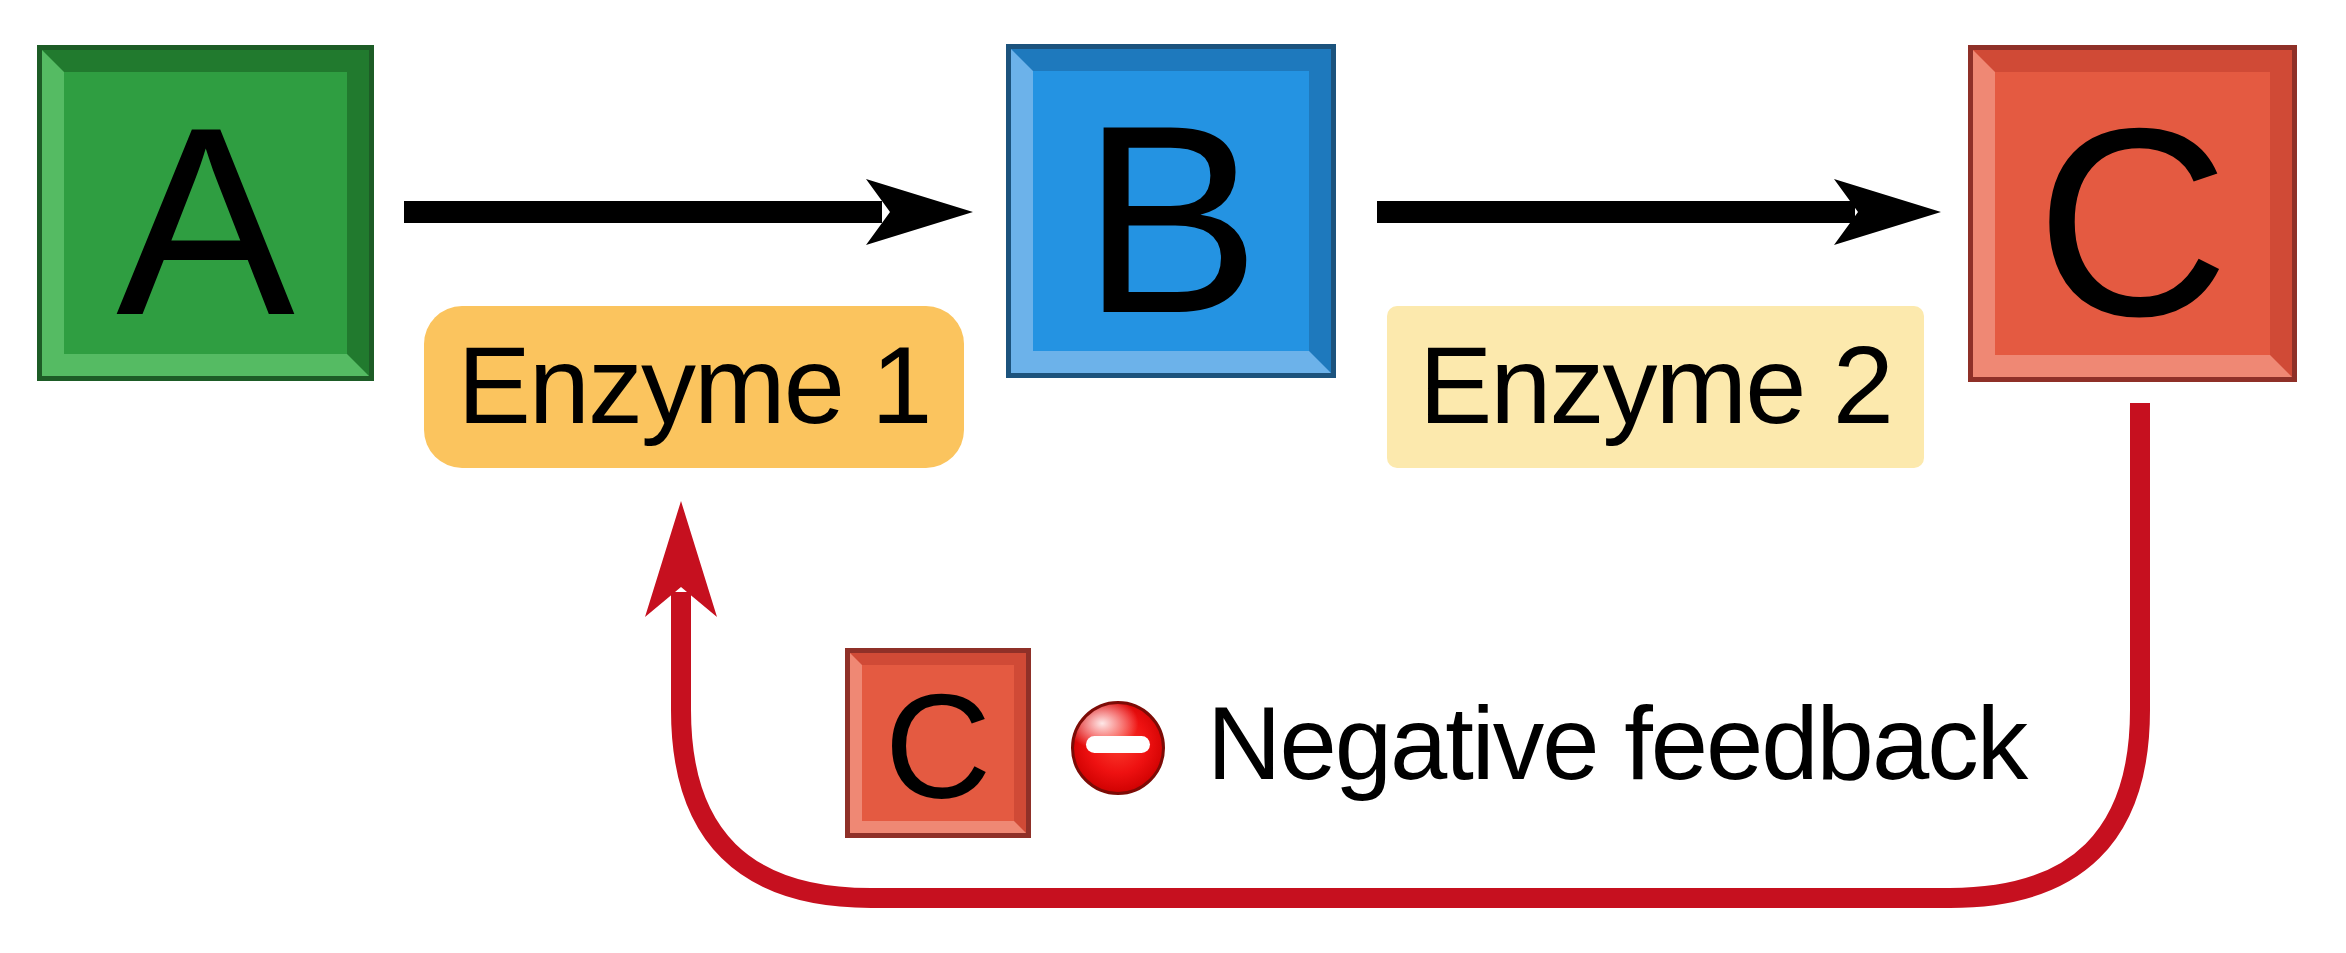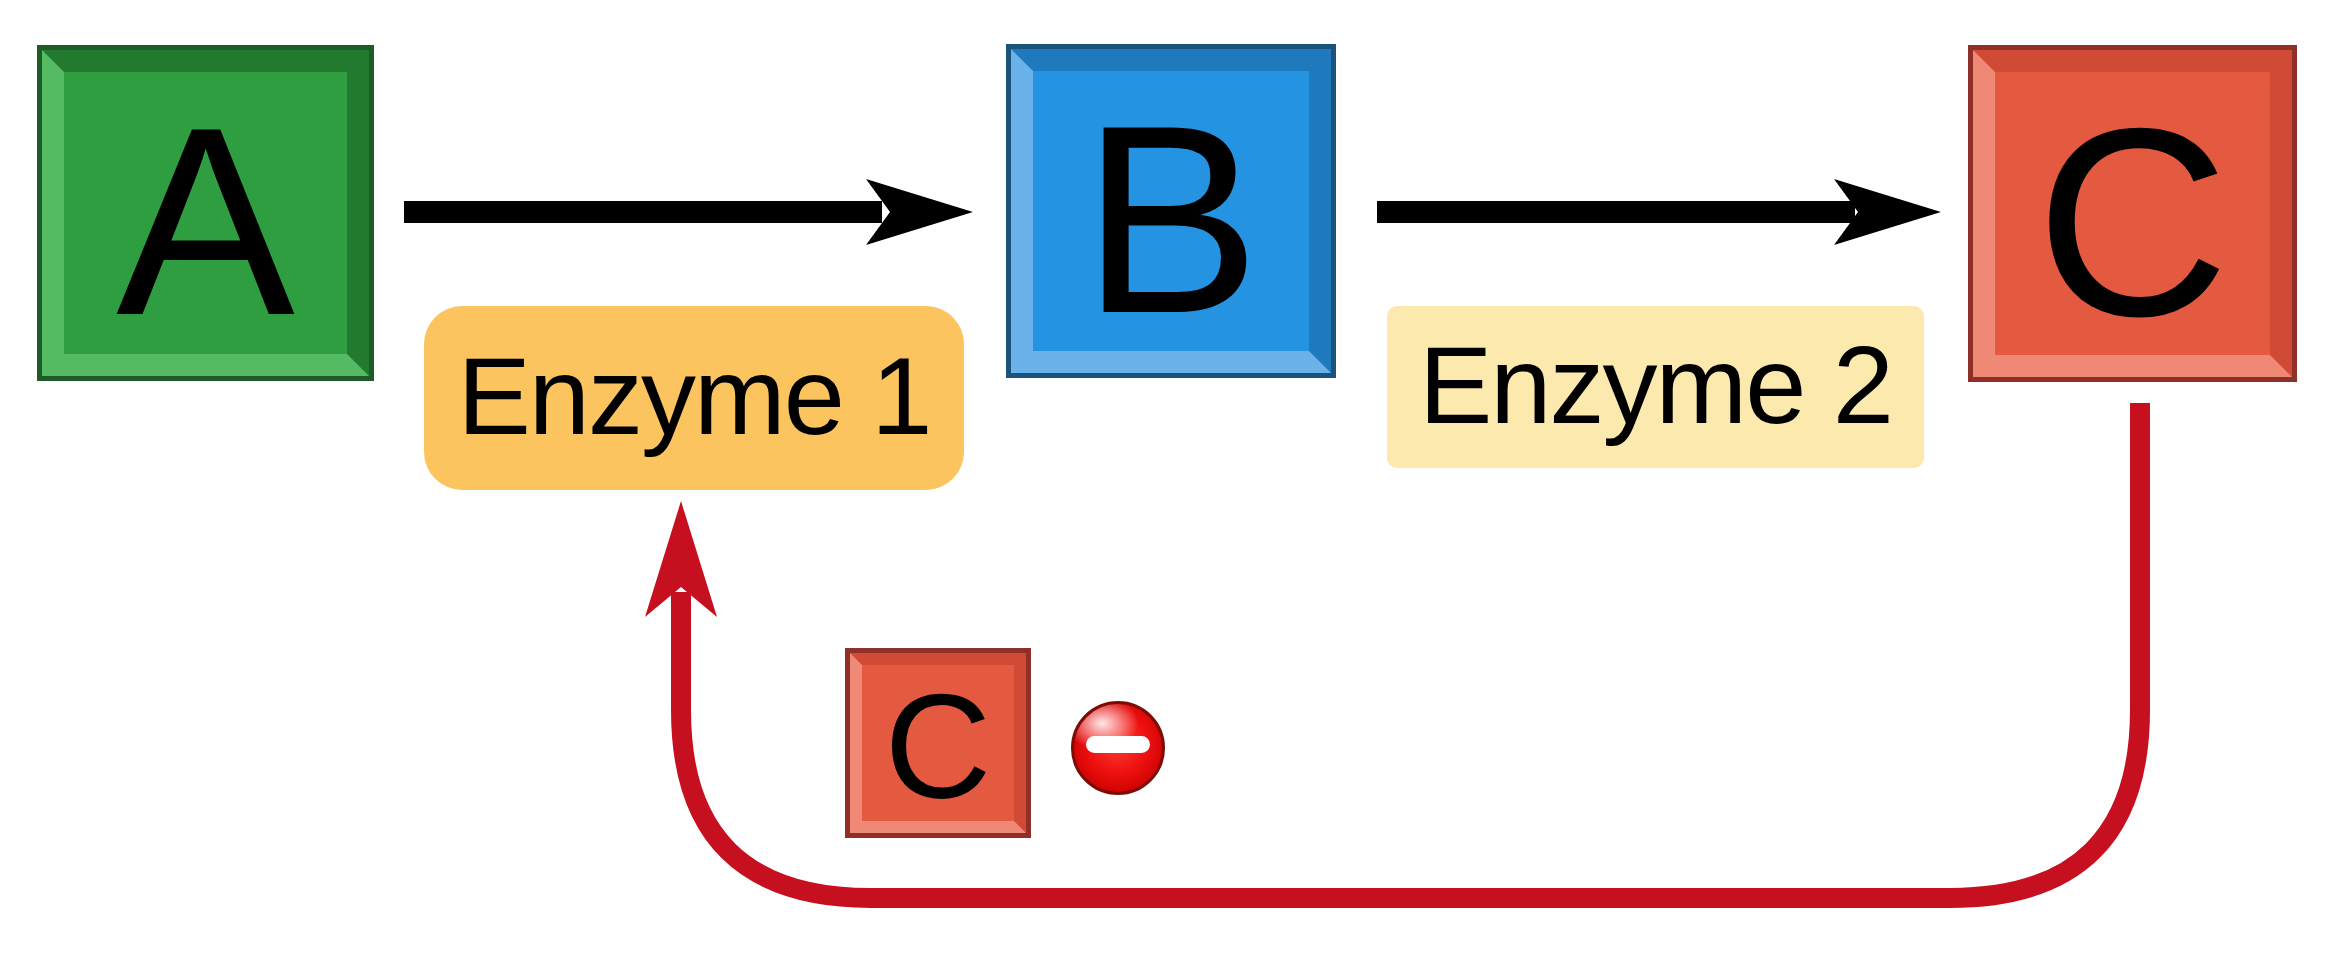--- a/index.html
+++ b/index.html
@@ -152,31 +152,32 @@
       <rect x="1377" y="201" width="478" height="22" fill="#000000"></rect>
       <polygon points="1941,212 1834,179 1858,212 1834,245" fill="#000000"></polygon>
     </g>
 
     <g>
       <path d="M 2140 403 L 2140 710 Q 2140 898 1950 898 L 871 898 Q 681 898 681 710 L 681 592" fill="none" stroke="#c6101f" stroke-width="20"></path>
       <polygon points="681,501 717,617 681,587 645,617" fill="#c6101f"></polygon>
     </g>
   </svg>
 
-  <div class="enzyme enzyme-1" style="left:424px; top:306px; width:540px; height:184px;">
+  <div class="enzyme enzyme-1" style="left:424px; top:306px; width:540px; height:162px;">
     <span>Enzyme 1</span>
   </div>
   <div class="enzyme enzyme-2" style="left:1387px; top:306px; width:537px; height:162px;border-radius:10px;">
     <span>Enzyme 2</span>
   </div>
 
   <div class="node-outer node-c-small" style="left:845px; top:648px; width:186px; height:190px;">
     <div class="node-bevel">
       <span class="node-letter small-letter">C</span>
     </div>
   </div>
 
   <div class="minus-icon">
     <span class="minus-bar"></span>
   </div>
 
+  <div class="feedback-label">Negative feedback</div>
 
 </div>
 
 </body></html>

